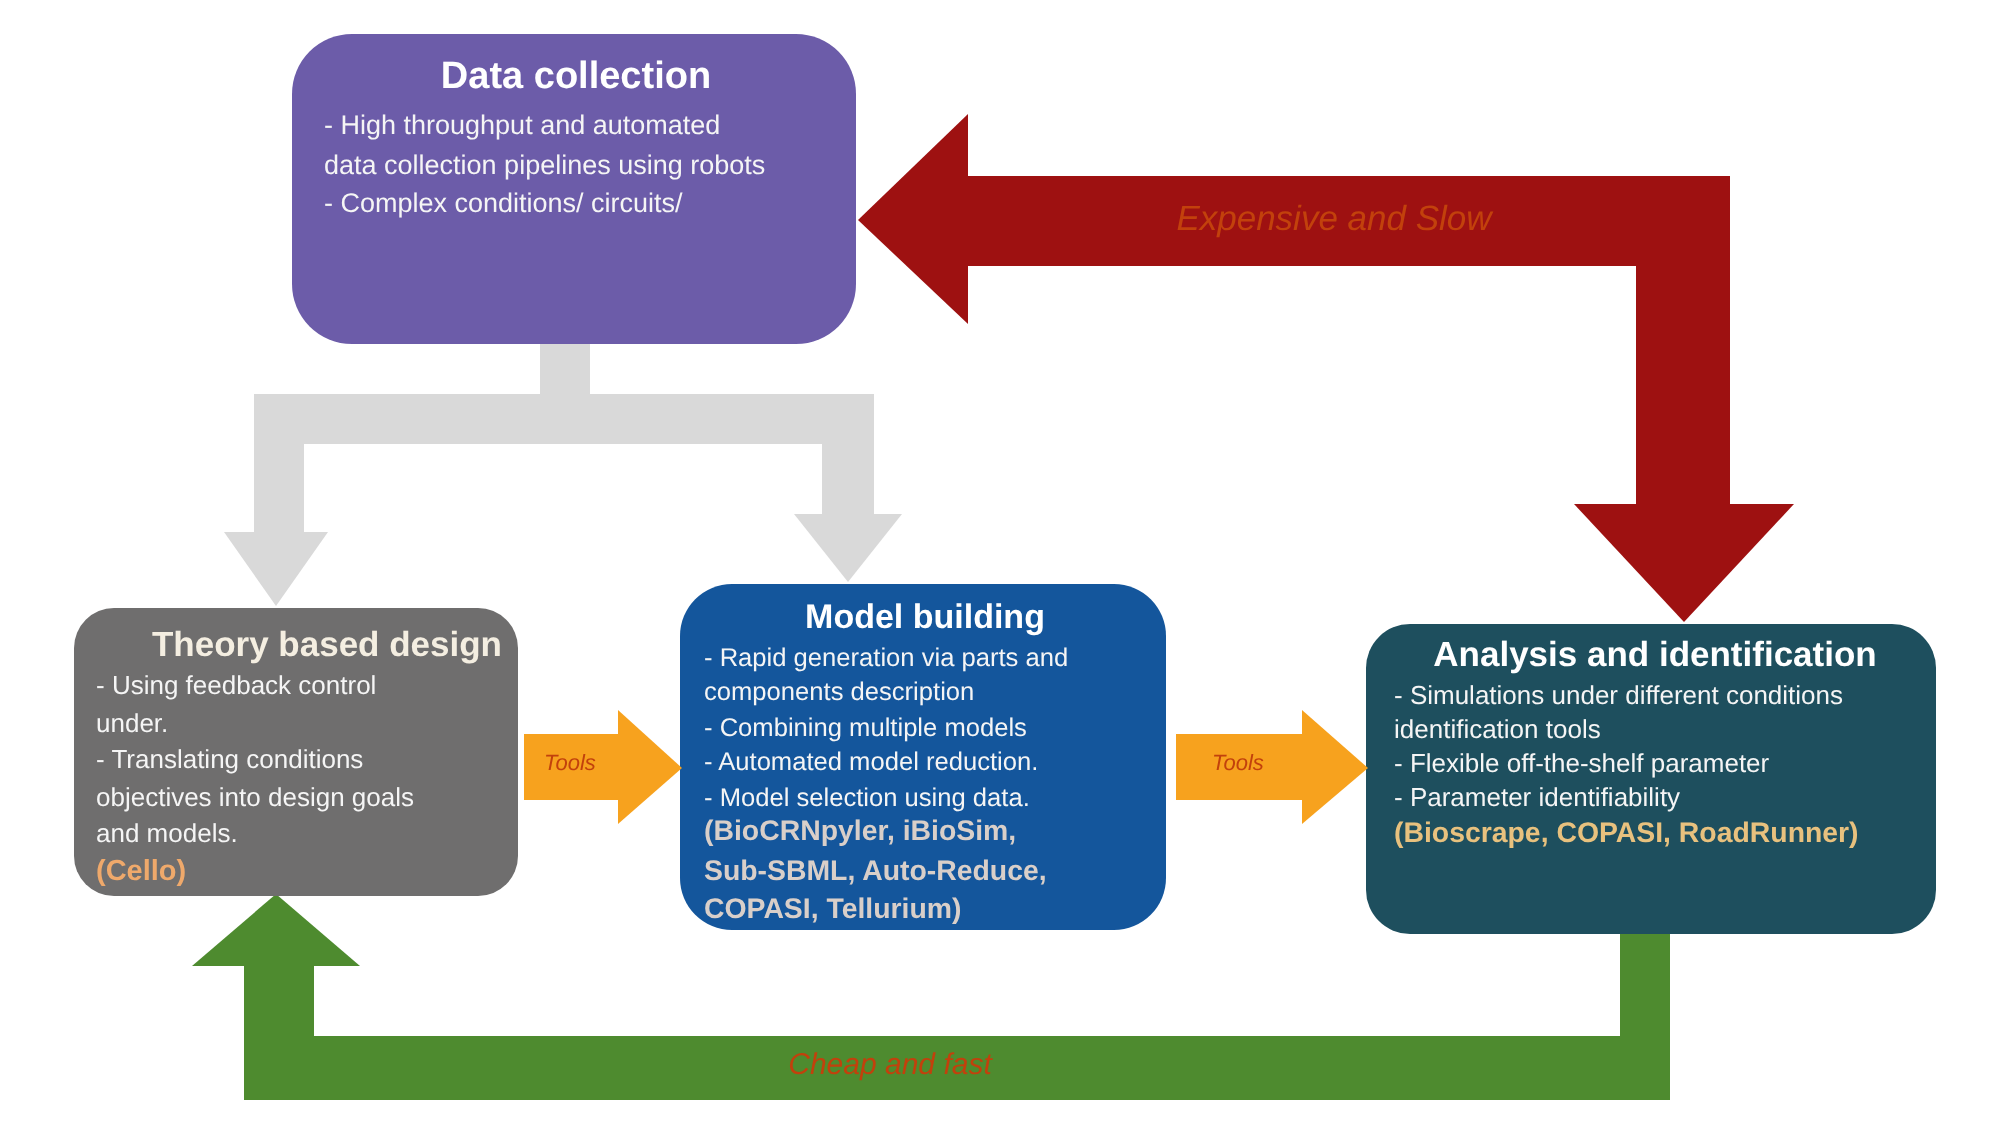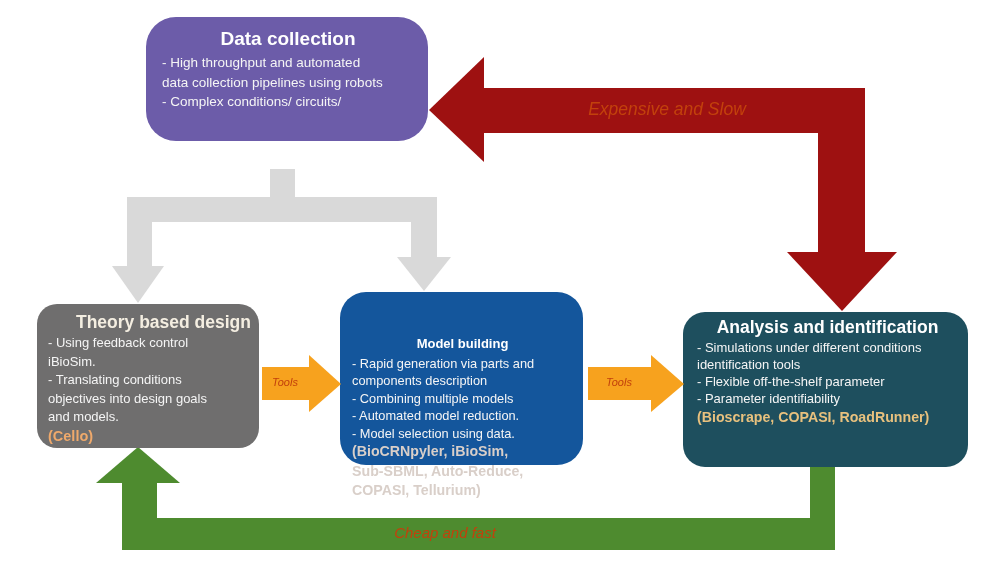--- a/index.html
+++ b/index.html
@@ -14,34 +14,34 @@
   }
   svg.layer{position:absolute; left:0; top:0; pointer-events:none;}
   .fill-gray{fill:var(--c-lightgray);}
   .fill-red{fill:var(--c-red);}
   .fill-green{fill:var(--c-green);}
   .fill-orange{fill:var(--c-orange);}
 
   .box{position:absolute; box-sizing:border-box; color:#F5F5F5; z-index:2;}
   .box .title{font-weight:bold; color:#FFFFFF;}
 
-  .box-data{left:146px; top:17px; width:282px; height:124px;
+  .box-data{left:146px; top:17px; width:282px; height:155px;
     background:var(--c-purple); border-radius:30px; padding:9px 14px 0 16px;}
   .box-data .title{font-size:19px; line-height:26px; text-align:center; margin-bottom:1px;}
   .box-data .line{font-size:13.5px; line-height:19.5px;}
 
   .box-theory{left:37px; top:304px; width:222px; height:144px;
     background:var(--c-graybox); border-radius:20px; padding:7px 8px 0 11px;}
   .box-theory .title{font-size:17.5px; line-height:23px; text-align:right; color:#F4EEE1;}
   .box-theory .line{font-size:13px; line-height:18.5px;}
   .box-theory .tools{font-size:14.5px; line-height:19px; font-weight:bold; color:var(--c-cello);}
 
   .box-model{left:340px; top:292px; width:243px; height:173px;
     background:var(--c-blue); border-radius:26px; padding:5px 10px 0 12px;}
-  .box-model .title{font-size:13px; line-height:23px; text-align:center;margin-top:35px;}
+  .box-model .title{font-size:17px; line-height:23px; text-align:center;}
   .box-model .line{font-size:12.8px; line-height:17.4px;}
   .box-model .tools{font-size:14.2px; line-height:19.5px; font-weight:bold; color:var(--c-bluetools);}
 
   .box-analysis{left:683px; top:312px; width:285px; height:155px;
     background:var(--c-teal); border-radius:22px; padding:4px 10px 0 14px;}
   .box-analysis .title{font-size:17.5px; line-height:23px; text-align:center;}
   .box-analysis .line{font-size:13px; line-height:17px;}
   .box-analysis .tools{font-size:14.2px; line-height:20px; font-weight:bold; color:var(--c-tan);}
 
   .arrow-label{position:absolute; color:#c2410c; font-weight:normal; font-style:italic;
@@ -82,21 +82,21 @@
   <div class="box box-data">
     <div class="title">Data collection</div>
     <div class="line">- High throughput and automated</div>
     <div class="line">data collection pipelines using robots</div>
     <div class="line">- Complex conditions/ circuits/</div>
   </div>
 
   <div class="box box-theory">
     <div class="title">Theory based design</div>
     <div class="line">- Using feedback control</div>
-    <div class="line">iBioSim.</div>
+    <div class="line">under.</div>
     <div class="line">- Translating conditions</div>
     <div class="line">objectives into design goals</div>
     <div class="line">and models.</div>
     <div class="tools">(Cello)</div>
   </div>
 
   <div class="box box-model">
     <div class="title">Model building</div>
     <div class="line">- Rapid generation via parts and</div>
     <div class="line">components description</div>

